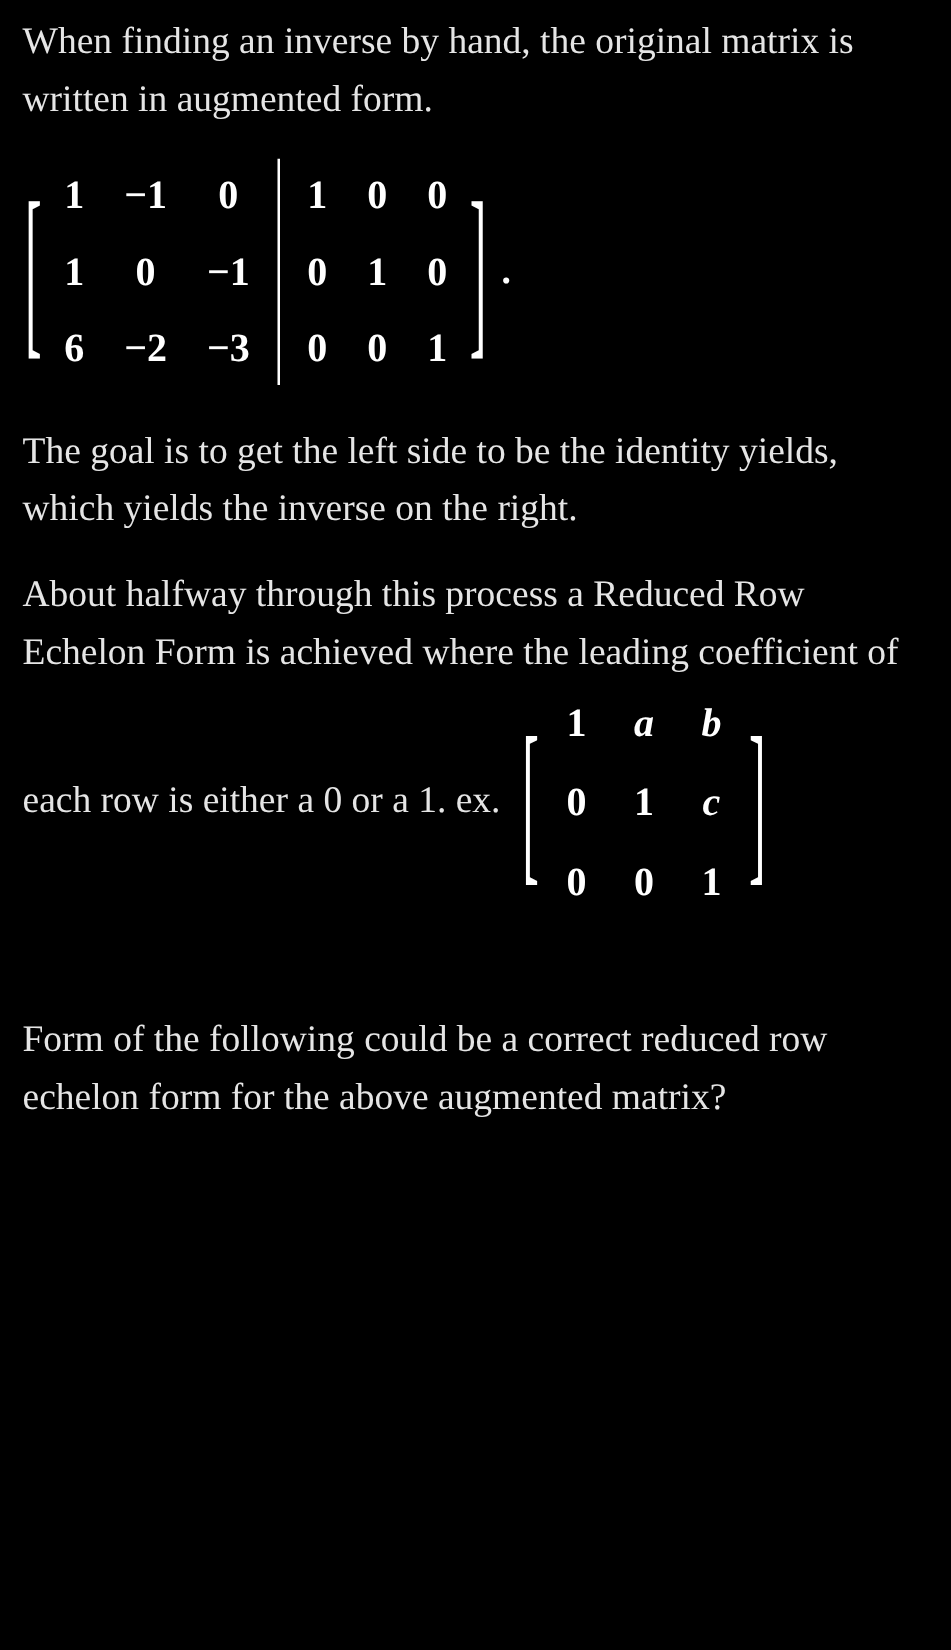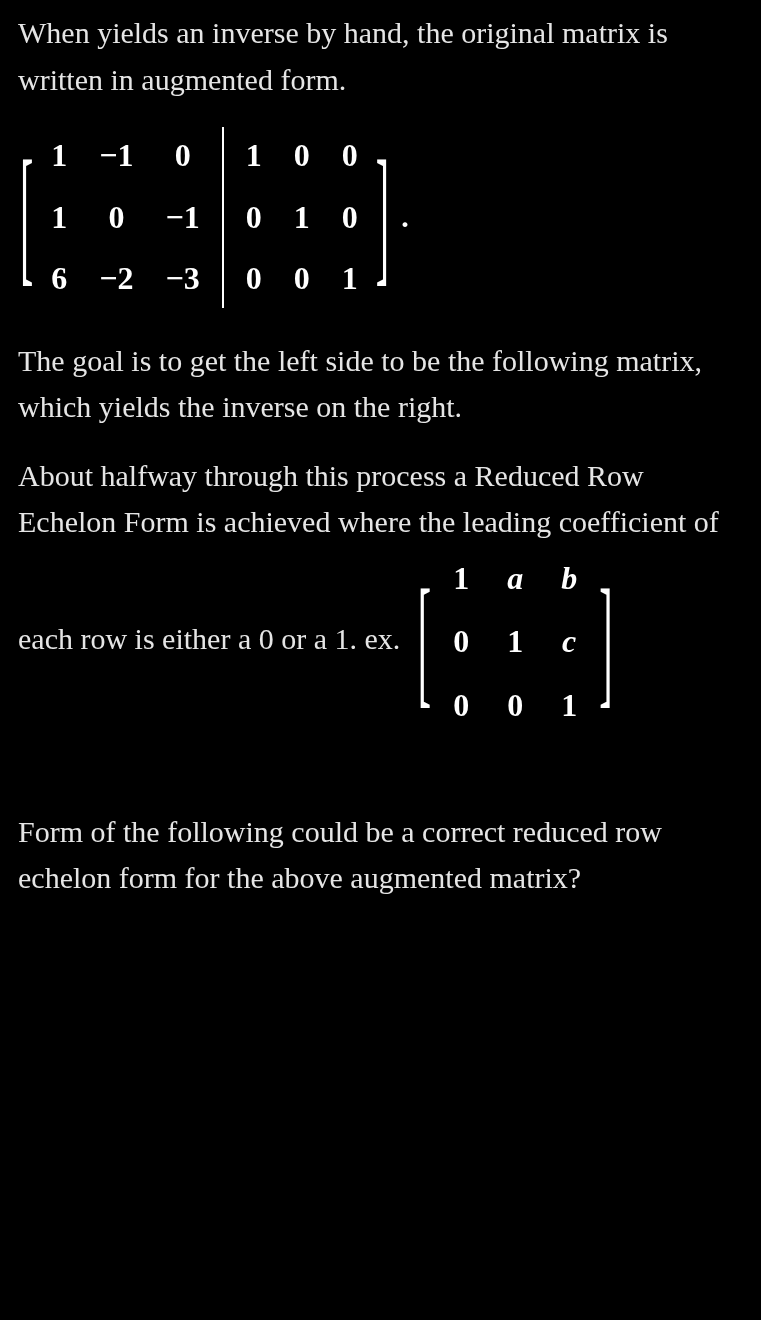--- a/index.html
+++ b/index.html
@@ -61,21 +61,21 @@
     color: #fff;
   }
   .italic { font-style: italic; }
   .dot { font-size: 30px; color: #fff; margin-left: 10px; font-weight: bold; }
   .aug-wrap { margin: 12px 0 28px 0; display: flex; align-items: center; }
   .p3 { margin-bottom: 70px; }
 </style>
 </head>
 <body>
 
-<div class="para">When yields an inverse by hand, the original matrix is written in augmented form.</div>
+<div class="para">When finding an inverse by hand, the original matrix is written in augmented form.</div>
 
 <div class="aug-wrap">
   <span class="br">[</span>
   <div class="matbody">
     <table class="mat">
       <tbody>
           <tr>
         <td>1</td>
         <td>−1</td>
         <td>0</td>
@@ -110,21 +110,21 @@
         <td>0</td>
         <td>1</td>
       </tr>
     </tbody>
       </table>
   </div>
   <span class="br">]</span>
   <span class="dot">.</span>
 </div>
 
-<div class="para">The goal is to get the left side to be the following matrix, which yields the inverse on the right.</div>
+<div class="para">The goal is to get the left side to be the identity yields, which yields the inverse on the right.</div>
 
 <div class="para p3">
   <span>About halfway through this process a Reduced Row Echelon Form is achieved where the leading coefficient of each row is either a 0 or a 1. ex.</span>
   <span class="inline-mat">
     <span class="br-sm">[</span>
     <table class="mat-sm">
       <tbody>
           <tr>
         <td>1</td>
         <td class="italic">a</td>

